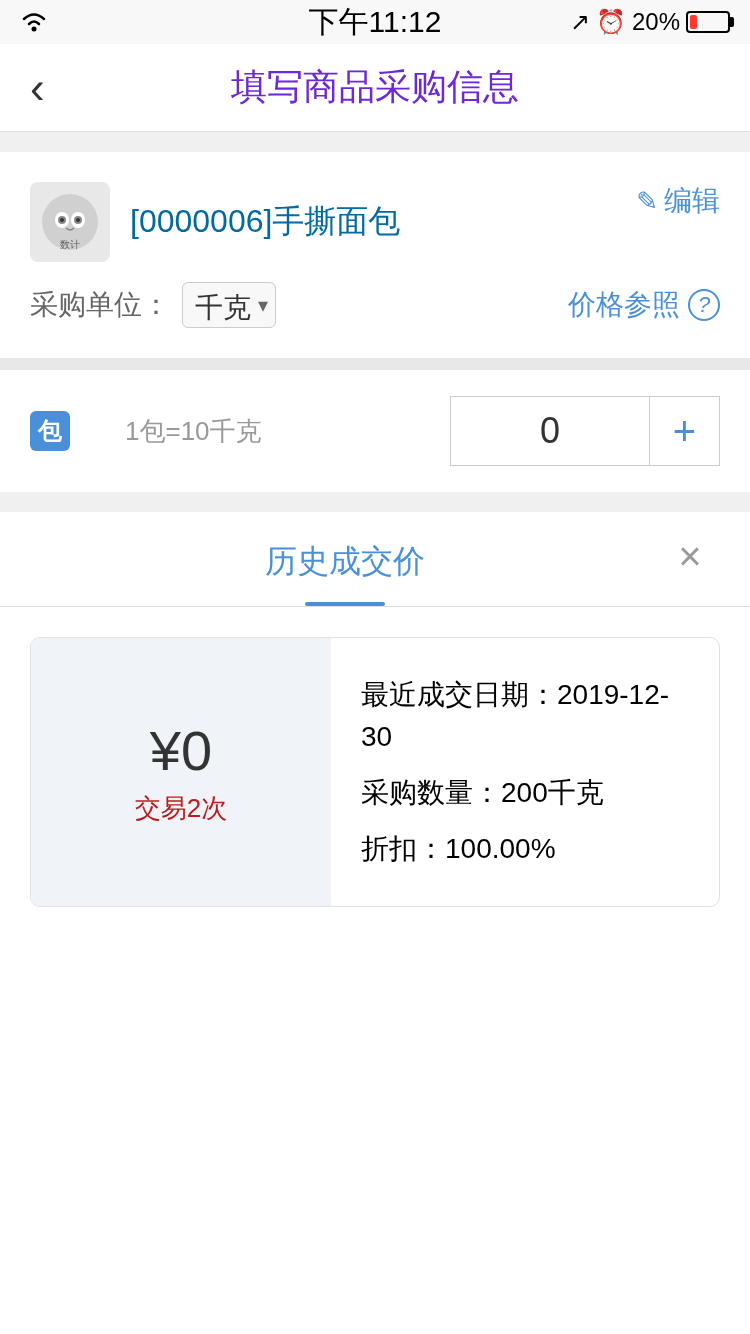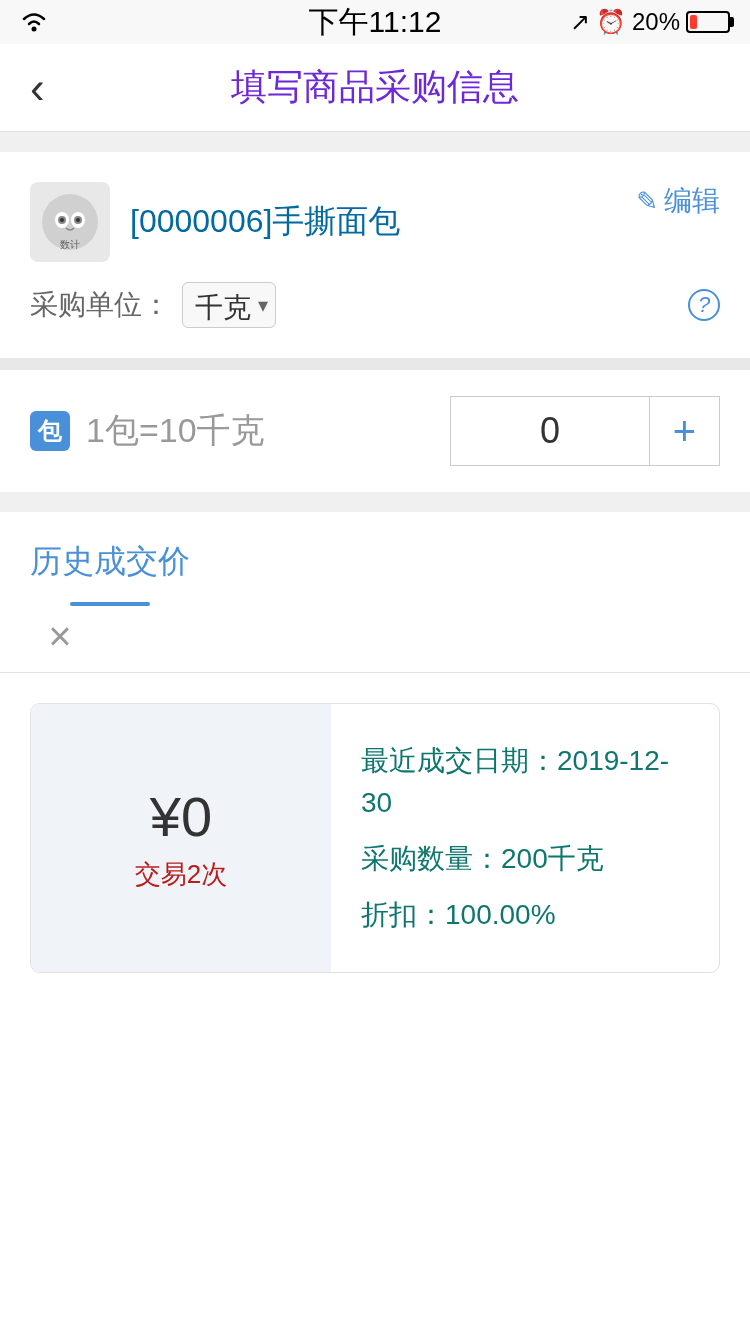--- a/index.html
+++ b/index.html
@@ -226,22 +226,23 @@
       background: #4a90d9;
       border-radius: 6px;
       display: flex;
       align-items: center;
       justify-content: center;
       color: #fff;
       font-size: 24px;
       font-weight: bold;
     }
     .unit-conversion {
-      font-size: 34px;
+      font-size: 26px;
       color: #999;
+      margin-left: 39px;
     }
     .qty-input-wrap {
       display: flex;
       align-items: center;
       gap: 0;
     }
     .qty-input {
       width: 200px;
       height: 70px;
       border: 1px solid #ccc;
@@ -265,25 +266,24 @@
       cursor: pointer;
     }
 
     
     .tabs-section {
       background: #fff;
       margin-top: 20px;
     }
     .tabs-header {
       display: flex;
-      align-items: flex-start;
+      align-items: center;
       border-bottom: 1px solid #e0e0e0;
       padding: 0 30px;
       position: relative;
-      flex-direction: column;
     }
     .tab-item {
       flex: 1;
       text-align: center;
       padding: 28px 0 22px;
       font-size: 32px;
       color: #666;
       cursor: pointer;
       position: relative;
     }
@@ -346,21 +346,21 @@
     }
     .price-card-right {
       flex: 1;
       padding: 36px 30px;
       display: flex;
       flex-direction: column;
       gap: 14px;
     }
     .price-detail-row {
       font-size: 28px;
-      color: #0f766e;
+      color: #000000;
       line-height: 1.5;
     }
 
     
     .page-bottom {
       background: #fff;
       flex: 1;
       min-height: 600px;
     }
   </style>
@@ -420,20 +420,21 @@
   <div class="product-unit-row">
     <div class="unit-label">
       <span>采购单位：</span>
       <div class="unit-select-wrap">
         <div class="unit-select">
           <span>千克</span>
         </div>
       </div>
     </div>
     <div class="price-ref">
+      <span>价格参照</span>
       <div class="help-icon">?</div>
     </div>
   </div>
 </div>
 
 <div class="quantity-section"></div>
 
 <div class="quantity-row">
   <div class="unit-info">
     <div class="unit-badge">包</div>

